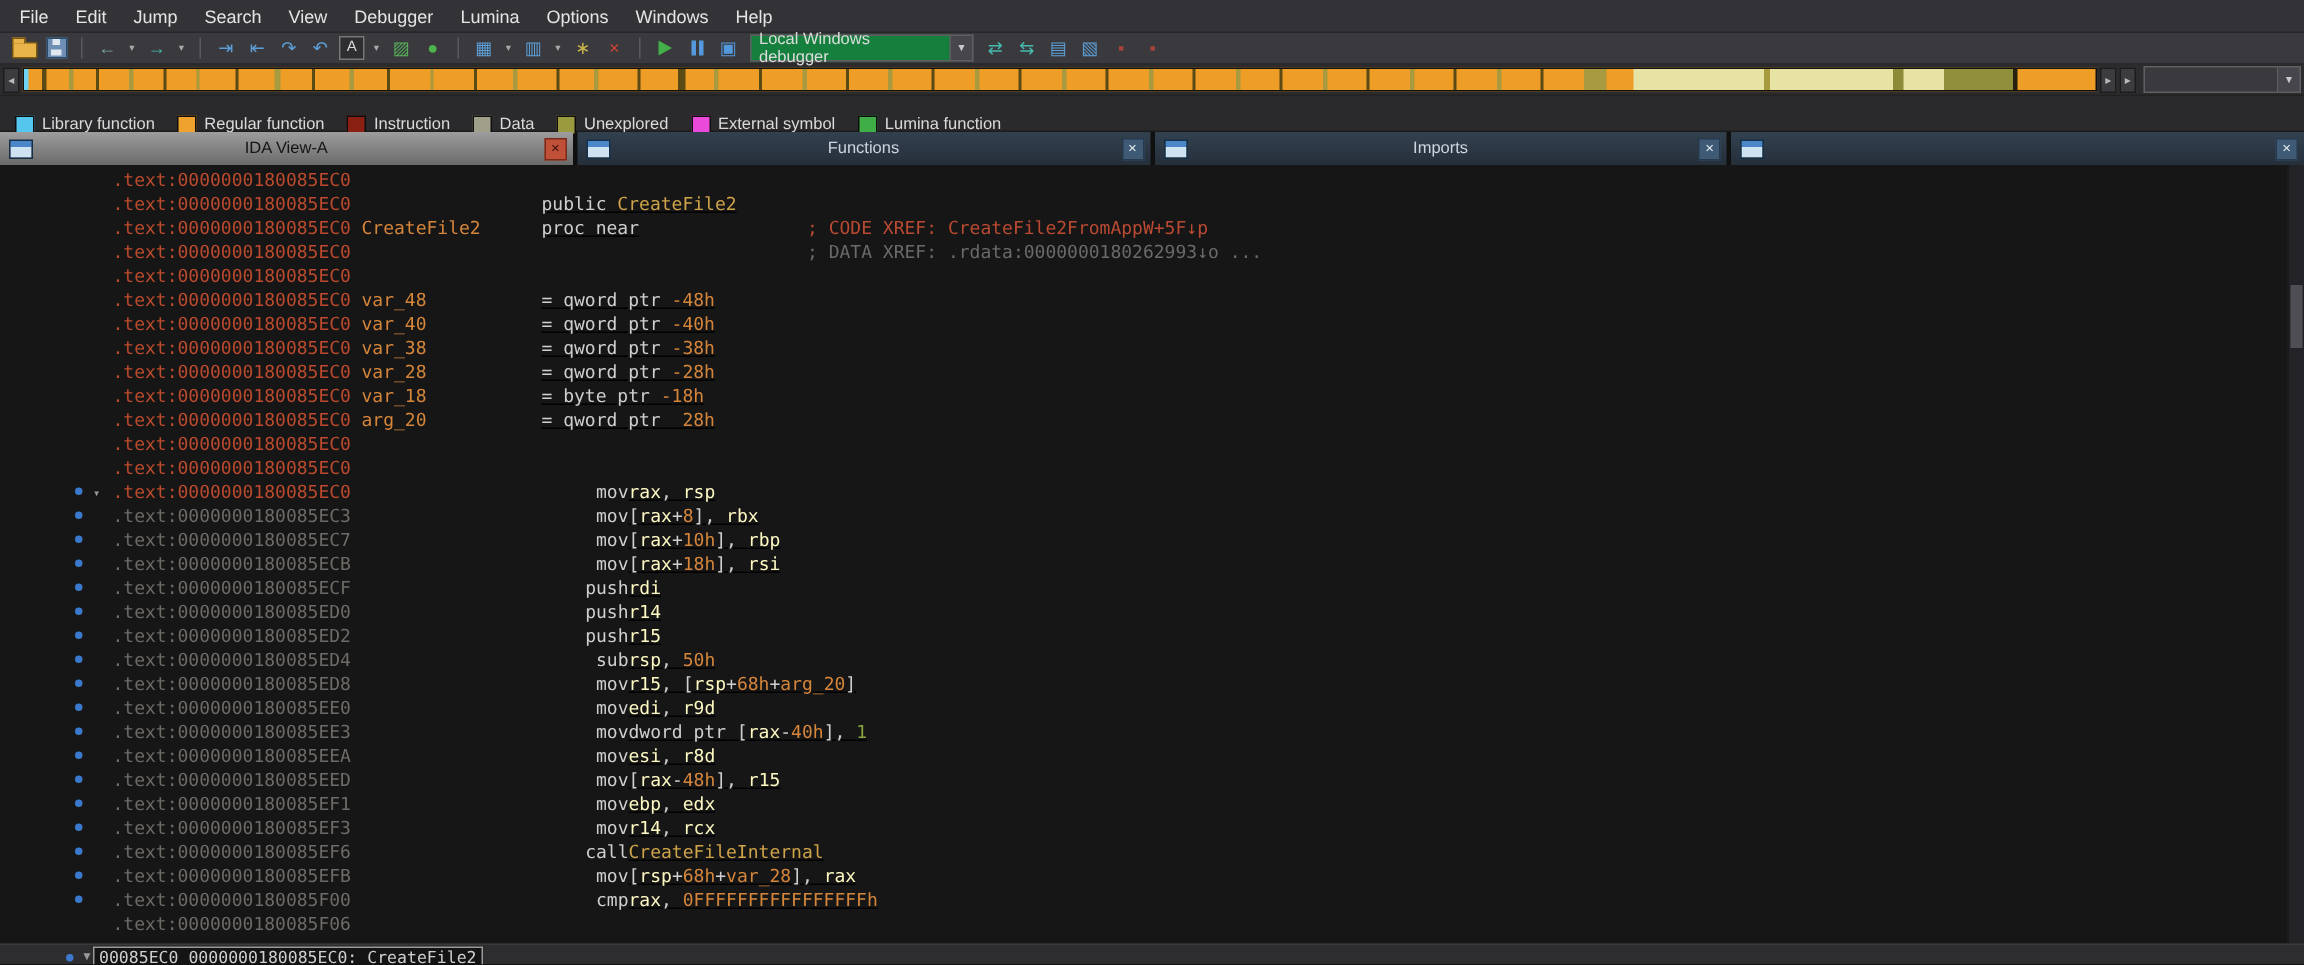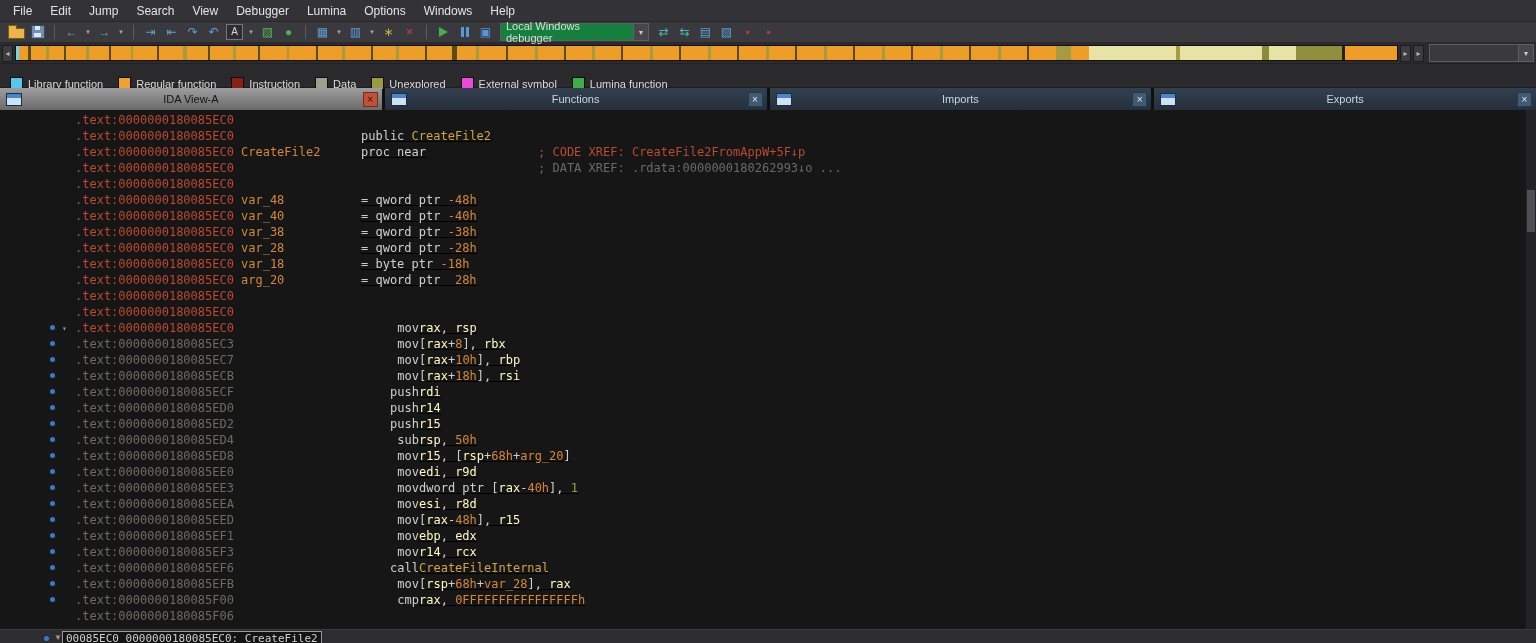--- a/index.html
+++ b/index.html
@@ -32,21 +32,21 @@
   .navrow{height:20px;background:#2c2c2e;display:flex;align-items:center;padding:0 2px;gap:2px;border-bottom:1px solid #222;}
   .nav-arrow{width:9px;height:15px;background:#3c3c40;color:#b8b8b8;font-size:8px;display:flex;align-items:center;justify-content:center;border:1px solid #1c1c1c;}
   .navband{position:relative;flex:1;height:14px;background:#ee9d27;border:1px solid #111;overflow:hidden;}
   .nb-seg{position:absolute;top:0;bottom:0;}
   .nav-combo{display:flex;align-items:center;height:16px;margin-left:3px;}
   .nav-combo .val{width:88px;height:100%;background:#3a3a3e;border:1px solid #5f5f63;}
   .nav-combo .btn{width:14px;height:100%;background:#46464c;border:1px solid #5f5f63;border-left:none;color:#c8c8c8;font-size:7px;display:flex;align-items:center;justify-content:center;}
 
   
   .legendbar{height:23px;background:#2a2a2c;display:flex;align-items:center;padding-left:10px;border-bottom:1px solid #1c1c1c;}
-  .lg-item{display:flex;align-items:flex-end;gap:5px;margin-right:15px;font-size:11px;color:#dadada;margin-top:15px;}
+  .lg-item{display:flex;align-items:center;gap:5px;margin-right:15px;font-size:11px;color:#dadada;margin-top:15px;}
   .lg-sw{width:11px;height:11px;border:1px solid #0e0e0e;}
 
   
   .captionbar{height:22px;display:flex;gap:3px;background:#101010;}
   .caption{flex:1;position:relative;display:flex;align-items:center;}
   .caption.active{background:linear-gradient(#9d9d9d,#6a6a6a);}
   .caption.active .cap-title{color:#141414;}
   .caption.inactive{background:linear-gradient(#33414f,#242f3a);}
   .caption.inactive .cap-title{color:#ccd5dd;}
   .cap-icon{position:relative;z-index:1;margin-left:6px;width:14px;height:11px;border:1px solid #16304a;
@@ -244,21 +244,20 @@
         <span class="cap-title">Functions</span>
         <span class="cap-close inactive">×</span>
       </div>
       <div class="caption inactive">
         <span class="cap-icon"></span>
         <span class="cap-title">Imports</span>
         <span class="cap-close inactive">×</span>
       </div>
       <div class="caption inactive">
         <span class="cap-icon"></span>
-        <span class="cap-title">Exports</span>
         <span class="cap-close inactive">×</span>
       </div>
     </div>
   <div class="disasm">
     <div class="sb">
       <div class="sb-thumb"></div>
     </div>
   <div class="dl"><span class="a-col r-a">.text:0000000180085EC0</span></div>
       <div class="dl"><span class="a-col r-a">.text:0000000180085EC0</span><span class="n-col"></span><span class="r-w">public </span><span class="r-f">CreateFile2</span></div>
       <div class="dl"><span class="a-col r-a">.text:0000000180085EC0</span><span class="n-col r-o">CreateFile2</span><span class="r-w">proc near</span><span class="cmt r-c">; CODE XREF: CreateFile2FromAppW+5F↓p</span></div>

